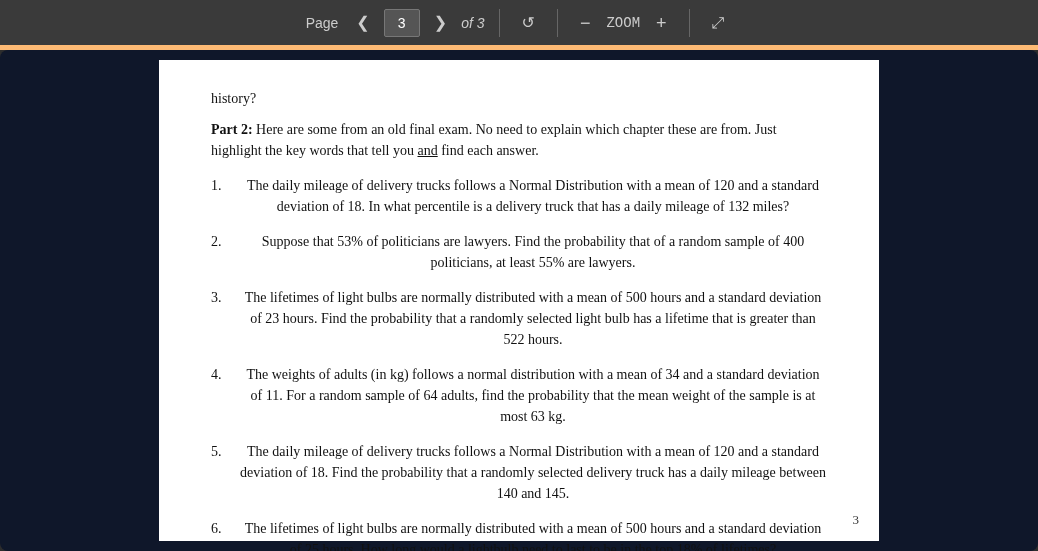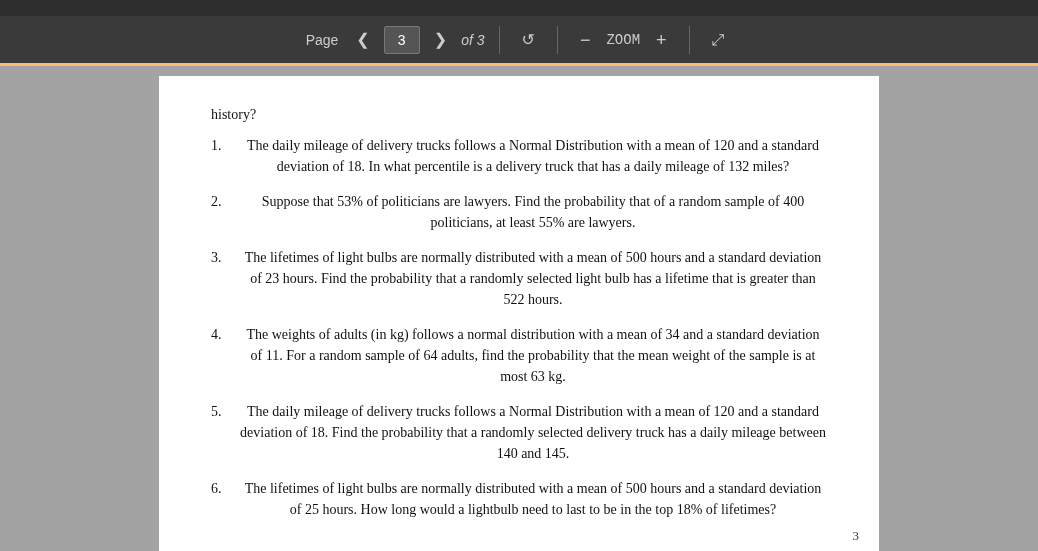--- a/index.html
+++ b/index.html
@@ -13,23 +13,22 @@
     }
 
     
     .toolbar {
       background: #3a3a3a;
       height: 50px;
       display: flex;
       align-items: center;
       justify-content: center;
       gap: 8px;
-      border-bottom: 3px solid #fdba74;
+      border-bottom: 5px solid #fdba74;
       position: relative;
-      margin-top: 16px;
     }
 
     .toolbar-label {
       color: #ccc;
       font-size: 14px;
       margin-right: 4px;
     }
 
     .nav-btn {
       background: none;
@@ -94,26 +93,27 @@
       background: none;
       border: none;
       color: #ccc;
       font-size: 16px;
       cursor: pointer;
       padding: 4px 8px;
     }
 
     
     .doc-container {
-      background: #a3a3a3;
+      background: #0f172a;
       height: calc(551px - 50px);
       overflow: hidden;
       display: flex;
       justify-content: center;
       padding: 10px 60px;
+      border-radius: 8px;
     }
 
     .page {
       background: #ffffff;
       width: 720px;
       min-height: 480px;
       padding: 28px 52px 28px 52px;
       font-family: 'Times New Roman', Times, serif;
       font-size: 14px;
       line-height: 1.5;
@@ -187,20 +187,26 @@
   <button class="zoom-btn">+</button>
   <div class="divider"></div>
   <button class="expand-btn">⤢</button>
 </div>
 
 <div class="doc-container">
   <div class="page">
 
     <div class="history-line">history?</div>
 
+    <div class="part2-text">
+      <span class="part2-bold">Part 2:</span>
+      <span> Here are some from an old final exam. No need to explain which chapter these are from. Just highlight the key words that tell you </span>
+      <span class="underline">and</span>
+      <span> find each answer.</span>
+    </div>
 
     <ol class="question-list">
 
       <li class="question-item">
         <span class="q-num">1.</span>
         <span class="q-text">The daily mileage of delivery trucks follows a Normal Distribution with a mean of 120 and a standard deviation of 18. In what percentile is a delivery truck that has a daily mileage of 132 miles?</span>
       </li>
 
       <li class="question-item">
         <span class="q-num">2.</span>

